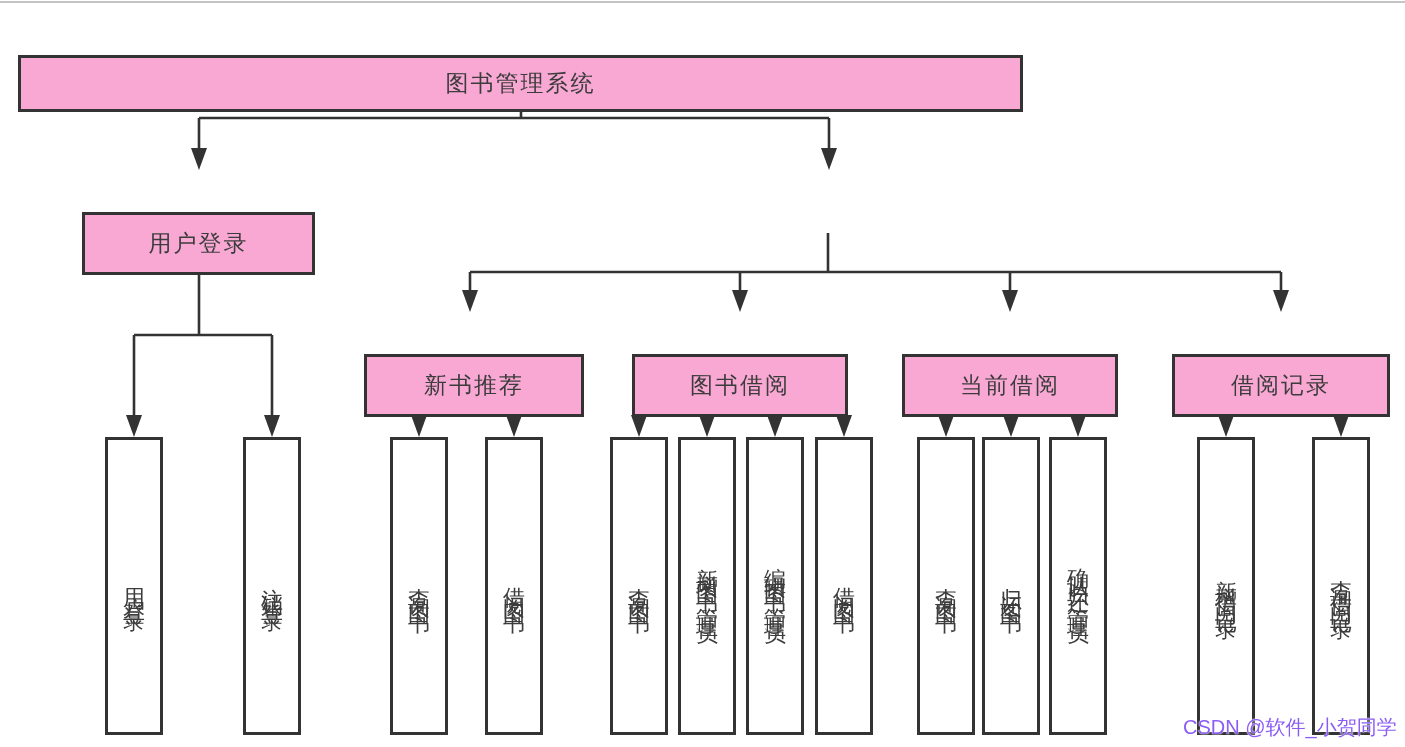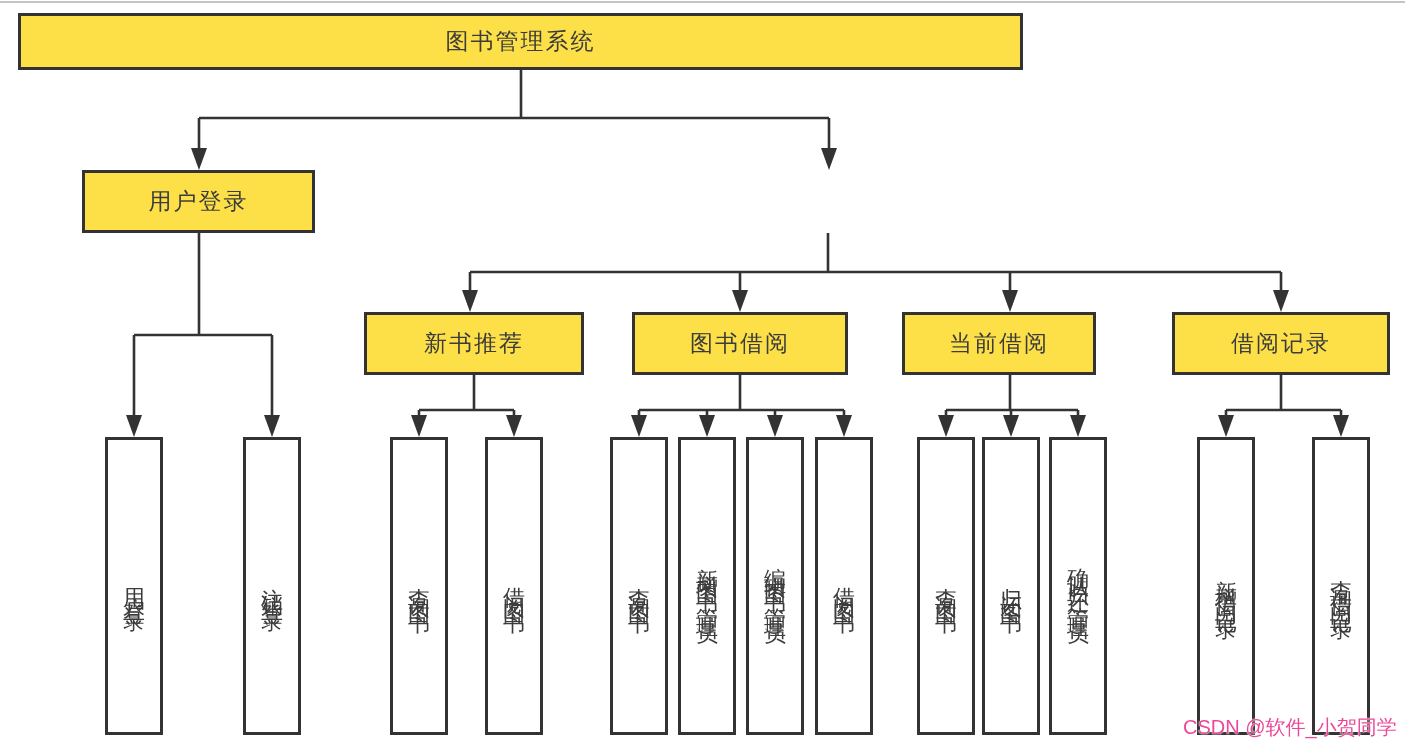--- a/index.html
+++ b/index.html
@@ -19,24 +19,25 @@
   }
   svg.connectors {
     position: absolute;
     left: 0; top: 0;
     width: 1405px; height: 747px;
   }
   .hbox {
     position: absolute;
     box-sizing: border-box;
     border: 3px solid #333333;
-    background: #fde047;
+    background: #f9a8d4;
     display: flex;
     align-items: center;
     justify-content: center;
+    margin-top: 42px;
   }
   .hbox .lbl {
     font-size: 23px;
     letter-spacing: 2px;
     color: #3c3c3c;
     white-space: nowrap;
   }
   .vbox {
     position: absolute;
     box-sizing: border-box;
@@ -56,21 +57,21 @@
     line-height: 1;
     letter-spacing: 8px;
     color: #3c3c3c;
     white-space: nowrap;
   }
   #watermark {
     position: absolute;
     left: 1183px;
     top: 714px;
     font-size: 20px;
-    color: #ec4899;
+    color: #8b5cf6;
     text-shadow: 0 0 2px #ffffff, 0 0 1px #ffffff;
     white-space: nowrap;
     z-index: 5;
   }
 </style>
 </head>
 <body>
 
 <div id="stage">
 
@@ -123,21 +124,21 @@
   <div class="hbox" style="left:82px; top:170px; width:233px; height:63px;">
     <span class="lbl">用户登录</span>
   </div>
 
   <div class="hbox" style="left:632px; top:312px; width:216px; height:63px;">
     <span class="lbl">图书借阅</span>
   </div>
   <div class="hbox" style="left:364px; top:312px; width:220px; height:63px;">
     <span class="lbl">新书推荐</span>
   </div>
-  <div class="hbox" style="left:902px; top:312px; width:194px; height:63px;">
+  <div class="hbox" style="left:902px; top:312px; width:216px; height:63px;">
     <span class="lbl">当前借阅</span>
   </div>
   <div class="hbox" style="left:1172px; top:312px; width:218px; height:63px;">
     <span class="lbl">借阅记录</span>
   </div>
 
   <div class="vbox" style="left:105px;">
     <span class="lbl">用户登录</span>
   </div>
   <div class="vbox" style="left:243px;">

